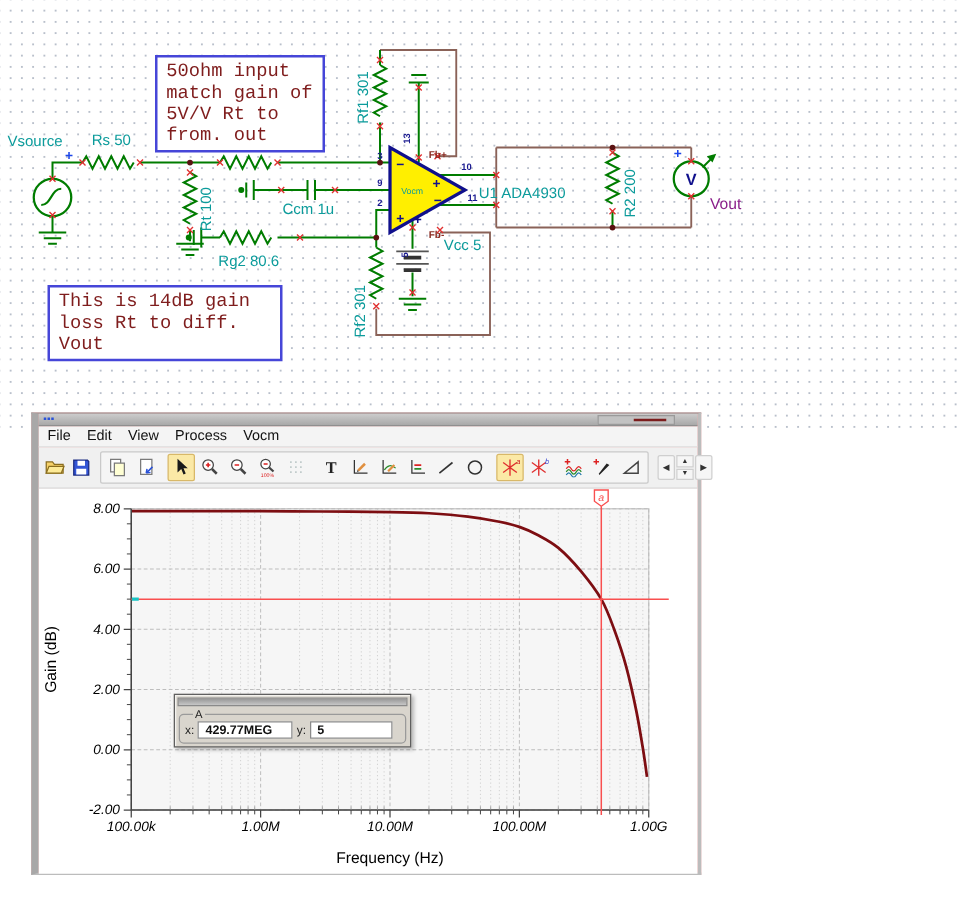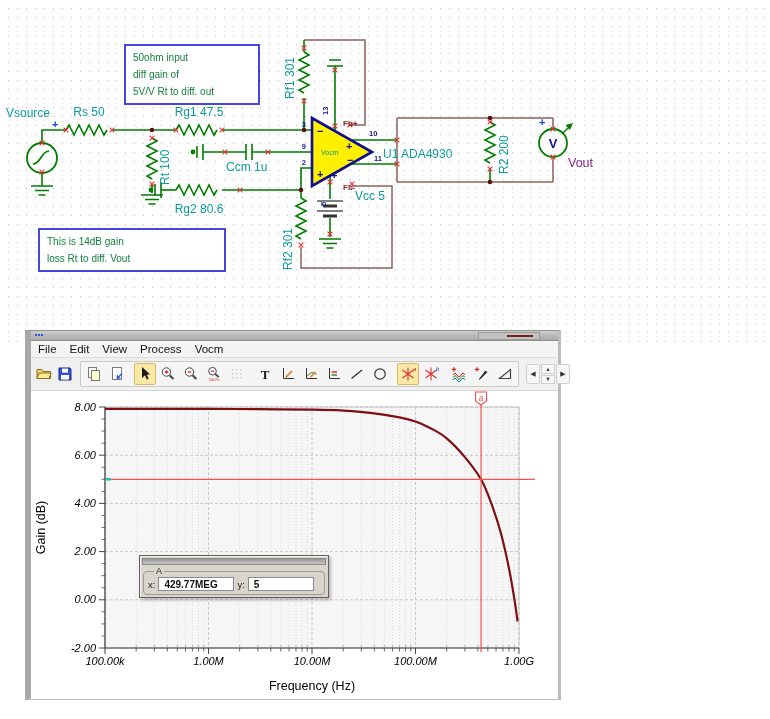--- a/index.html
+++ b/index.html
@@ -14,22 +14,22 @@
 
   .tlab { fill:#0b9b9b; font-size:12px; font-family:"Liberation Sans",sans-serif; }
   .pin  { fill:#1a1a90; font-size:7.5px; font-weight:bold; }
   .fb   { fill:#8a2a20; font-size:8px;  font-weight:bold; }
   .sgn  { fill:#10108c; font-size:11px; font-weight:bold; }
   .bsgn { fill:#1c46e8; font-size:11px; font-weight:bold; }
   .vocm { fill:#0b9b9b; font-size:7px; }
   .vm   { fill:#10108c; font-size:13px; font-weight:bold; }
   .vout { fill:#8a1f8a; font-size:12.5px; }
 
-  .note { position:absolute; border:2px solid #4646d8; background:#fff; color:#15803d;
-    font-size:10px; line-height:17px; padding:3px 7px; }
+  .note { position:absolute; border:2px solid #4646d8; background:#fff; color:#7f1d1d;
+    font-size:15px; line-height:17px; padding:3px 7px;font-family:Liberation Mono, monospace; }
   #note1 { left:124px; top:44px; width:136px; }
   #note2 { left:38px; top:228px; width:188px; }
 
   
   #plot-window { position:absolute; left:25px; top:330px; width:536px; height:370px;
     background:#fca5a5; border:1px solid #909090; border-left:6px solid #a8a8a8;
     border-right:3px solid #bcbcbc; border-bottom:2px solid #bcbcbc; }
   #titlebar { height:10px; background:linear-gradient(#cccccc,#a9a9a9); position:relative; border-bottom:1px solid #8f8f8f;}
   #titlebar .dots { position:absolute; left:4px; top:3px; width:14px; height:3px; }
   #titlebar .dots i { display:inline-block; width:2px; height:2px; background:#2a52d8; margin-right:1px; vertical-align:top;}
@@ -232,22 +232,22 @@
     <text class="bsgn" x="539" y="126">+</text>
     <text class="sgn" x="317" y="135">−</text>
     <text class="sgn" x="317" y="178">+</text>
     <text class="sgn" x="346" y="150">+</text>
     <text class="sgn" x="347" y="164">−</text>
     <text class="sgn" x="331" y="179">+</text>
   </svg>
 
   <div class="note" id="note1">
     <div>50ohm input</div>
-    <div>diff gain of</div>
-    <div>5V/V Rt to diff. out</div>
+    <div>match gain of</div>
+    <div>5V/V Rt to from. out</div>
   </div>
   <div class="note" id="note2">
     <div>This is 14dB gain</div>
     <div>loss Rt to diff. Vout</div>
   </div>
 
   <div id="plot-window">
 
     <div id="titlebar">
       <span class="dots"><i></i><i></i><i></i></span>

